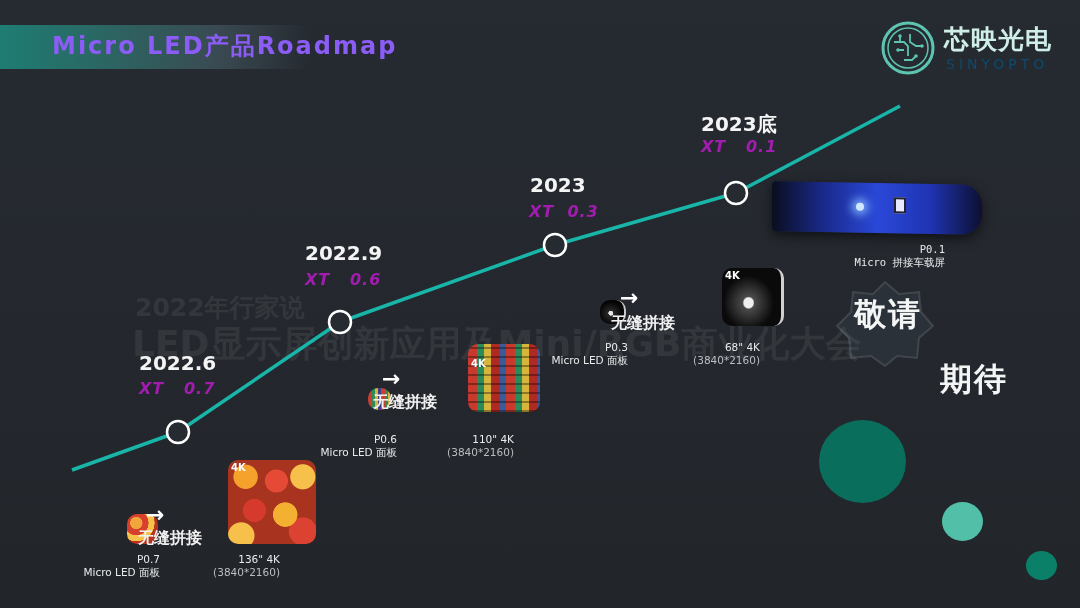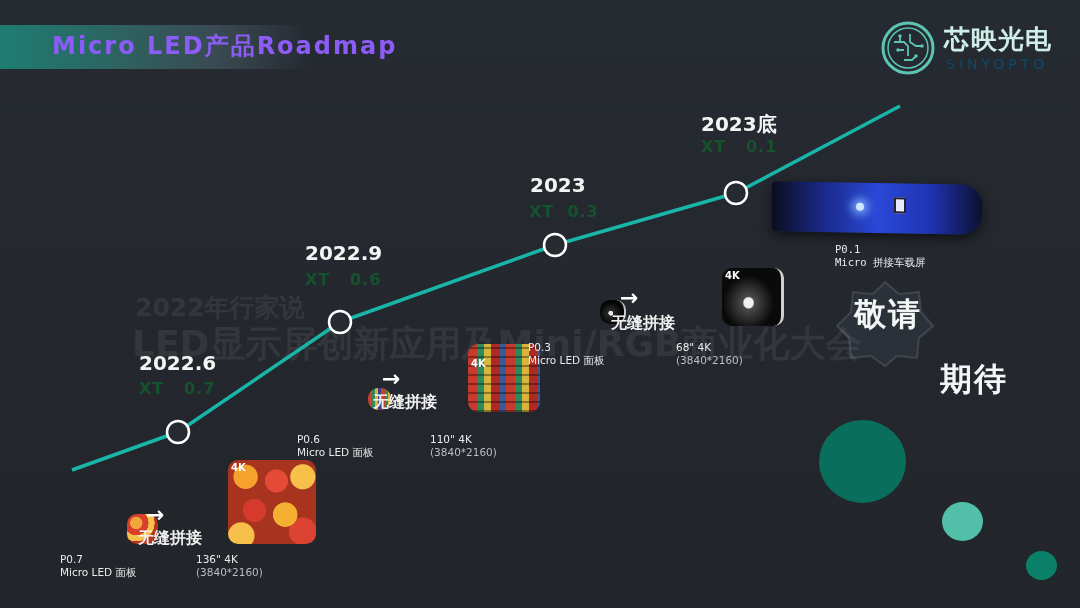--- a/index.html
+++ b/index.html
@@ -28,24 +28,24 @@
   .watermark {
     position:absolute; color:rgba(255,255,255,0.07); font-weight:bold; white-space:nowrap;
   }
   .wm1 { left:135px; top:291px; font-size:25px; }
   .wm2 { left:132px; top:320px; font-size:36px; }
   .wm-gear {
     position:absolute; left:835px; top:278px; width:100px; height:90px;
   }
   svg.roadmap { position:absolute; left:0; top:0; }
   .ms-label { position:absolute; font-size:20px; font-weight:bold; color:#f4f4f4; white-space:nowrap; }
-  .ms-xt { position:absolute; font-size:16px; font-weight:bold; color:#14532d; white-space:nowrap; letter-spacing:1px; }
+  .ms-xt { position:absolute; font-size:16px; font-weight:bold; color:#a21caf; white-space:nowrap; letter-spacing:1px;font-style:italic; }
   .panel-small, .panel-big { position:absolute; border-radius:10px; overflow:hidden;margin-left:36px; }
   .panel-big .k4 { position:absolute; left:3px; top:2px; font-size:10px; font-weight:bold; color:#fff; }
-  .caption { position:absolute; font-size:10.5px; color:#e9ecec; text-align:left; white-space:nowrap; line-height:13px; }
+  .caption { position:absolute; font-size:10.5px; color:#e9ecec; text-align:right; white-space:nowrap; line-height:13px; }
   .caption .sub { color:#b9bec2; }
   .arrow { position:absolute; font-size:22px; color:#fff; font-weight:bold; }
   .seam { position:absolute; font-size:16px; color:#f0f0f0; font-weight:bold; white-space:nowrap; }
   .car-screen {
     position:absolute; left:772px; top:183px; width:210px; height:50px;
     background: linear-gradient(90deg,#0a0e1e 0%, #1a2a8c 25%, #2a48d8 50%, #2034b4 75%, #0c1030 100%);
     border-radius:4px 20px 20px 4px;
     box-shadow: 0 4px 12px rgba(0,0,0,0.6);
     transform: skewY(1deg);
   }

